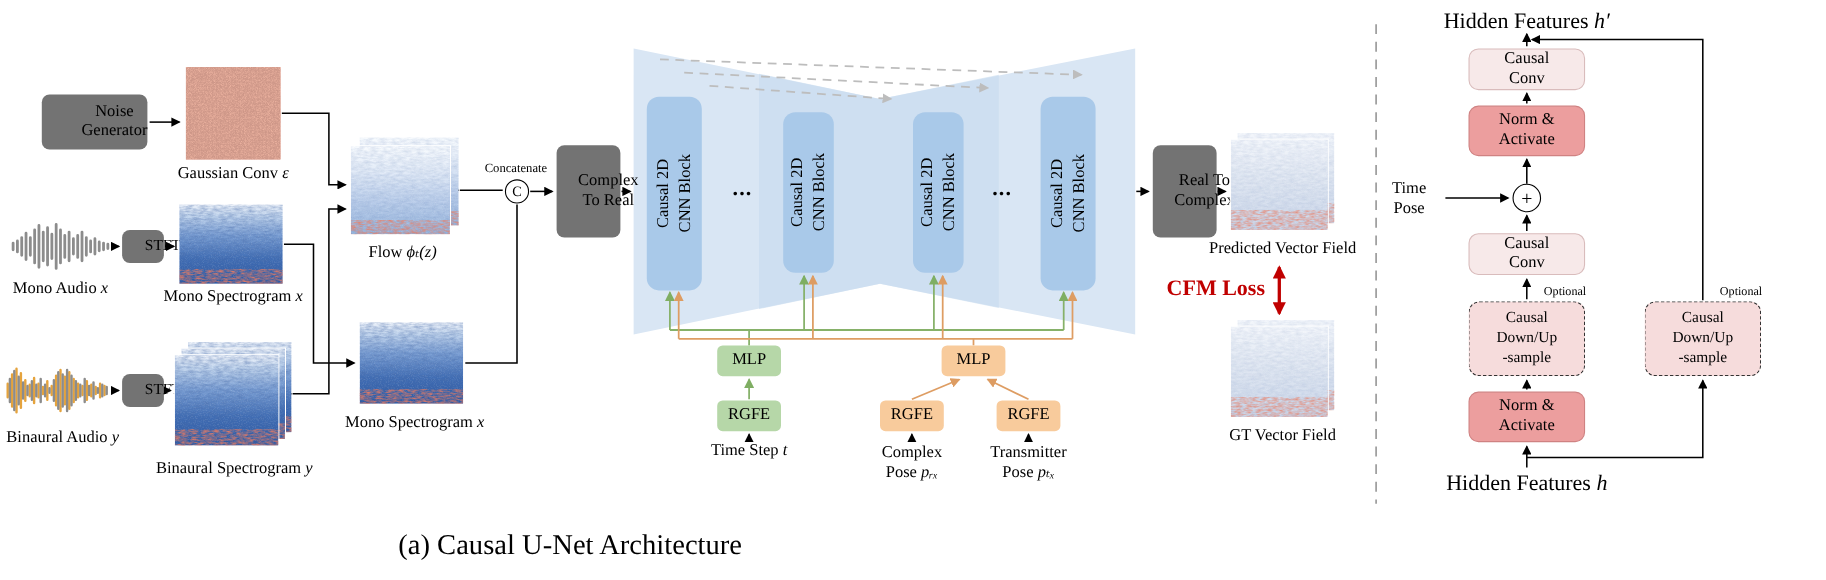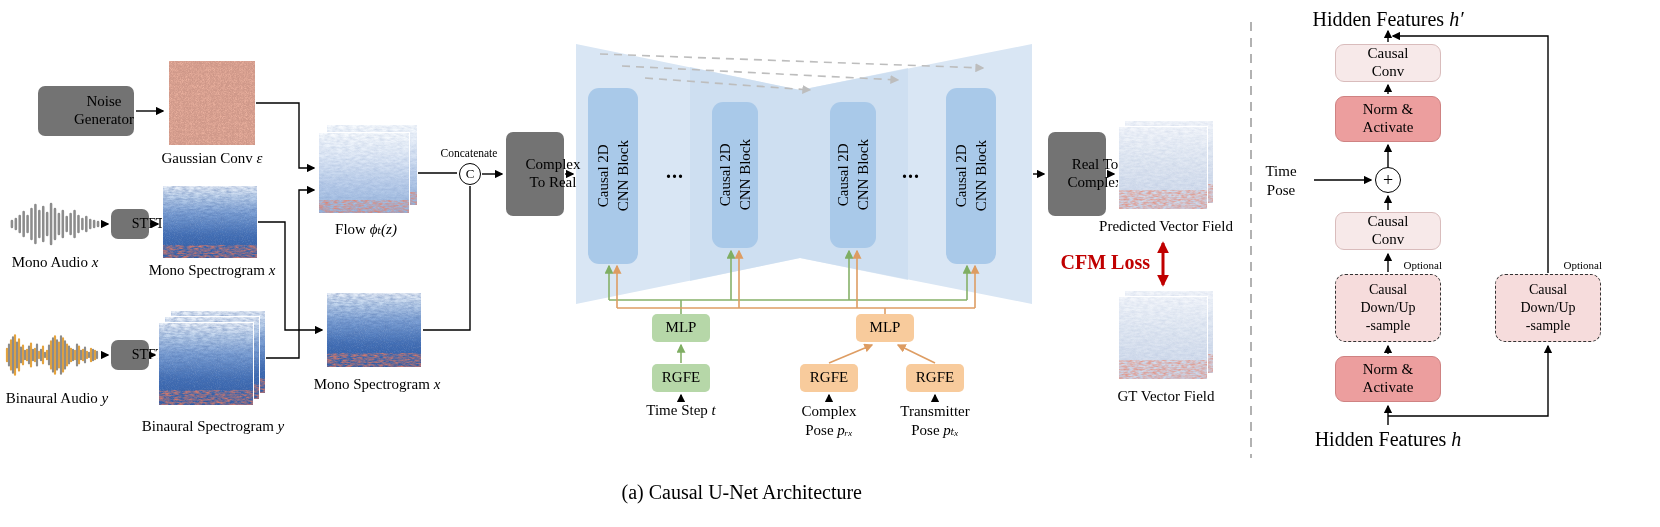--- a/index.html
+++ b/index.html
@@ -23,21 +23,21 @@
   .vtext { writing-mode:vertical-rl; transform:rotate(180deg); white-space:pre-line; text-align:center; line-height:1.35; font-size:15px; }
   .lbl { position:absolute; text-align:center; white-space:nowrap; }
   .lbl .m, .m { font-style:italic; }
   .lbl2 { position:absolute; text-align:center; line-height:1.25; }
   .ellipsis { position:absolute; text-align:center; font-size:20px; font-weight:bold; letter-spacing:1px; }
   .circle { position:absolute; border:1.4px solid #000; border-radius:50%; background:#fff;
             display:flex; align-items:center; justify-content:center; }
   .small { font-size:11px; }
   .concat-lab { font-size:11.5px; }
   .cfm { position:absolute; color:#c00000; font-weight:bold; font-size:20px; text-align:right; white-space:nowrap; }
-  .caption { position:absolute; text-align:right; font-size:20px; }
+  .caption { position:absolute; text-align:left; font-size:26px; }
   .hid { font-size:20px; }
   .spec { position:absolute; border:1px solid #fff; }
   .spec svg { width:100%; height:100%; display:block; }
   .stft { font-size:14px; }
 </style>
 </head>
 <body>
 
 <div class="canvas">
 

